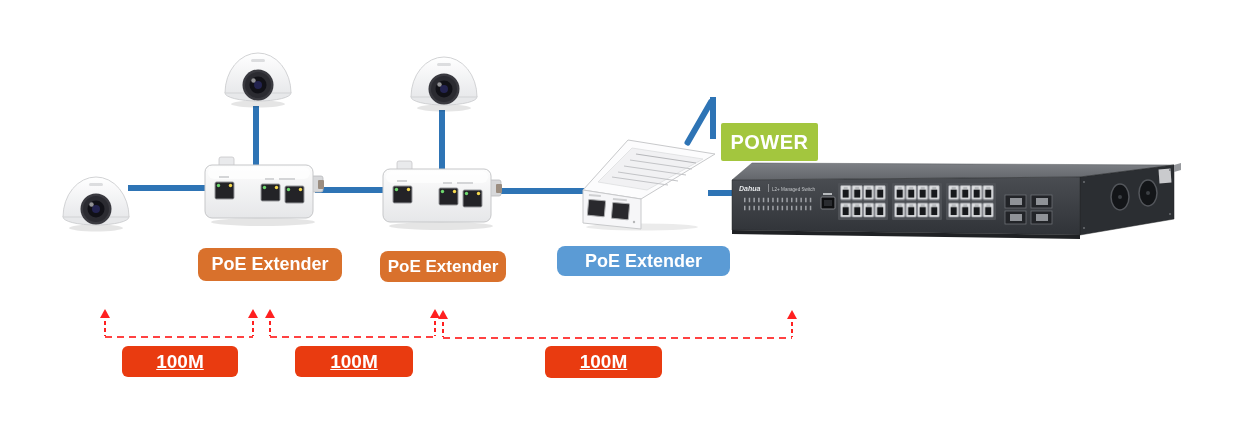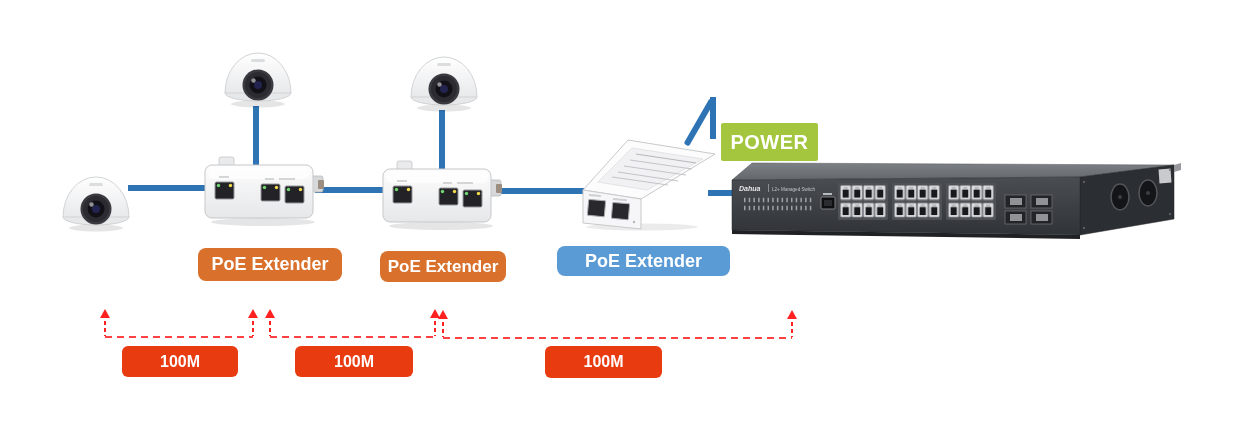--- a/index.html
+++ b/index.html
@@ -32,22 +32,22 @@
     color:#fff; font-weight:700; box-sizing:border-box;}
   #badge-ext1{left:198px; top:248px; width:144px; height:33px; border-radius:8px;
     background:var(--extender-badge); font-size:18px;}
   #badge-ext2{left:380px; top:251px; width:126px; height:31px; border-radius:8px;
     background:var(--extender-badge); font-size:17px;}
   #badge-midspan{left:557px; top:246px; width:173px; height:30px; border-radius:8px;
     background:var(--midspan-badge); font-size:18px;}
   #badge-power{left:721px; top:99px; width:97px; height:38px; border-radius:2px;
     background:var(--power-badge); font-size:20px; letter-spacing:.5px;margin-top:24px;}
   .dist{position:absolute; display:flex; align-items:center; justify-content:center;
-    background:var(--distance-badge); color:#fff; font-weight:700; font-size:16px;
-    border-radius:6px;}
+    background:var(--distance-badge); color:#fff; font-weight:700; font-size:19px;
+    border-radius:6px;text-decoration:underline;}
   #dist1{left:122px; top:346px; width:116px; height:31px;}
   #dist2{left:295px; top:346px; width:118px; height:31px;}
   #dist3{left:545px; top:346px; width:117px; height:32px;}
   
   .measure{position:absolute; height:28px;}
   #measure-1{left:105px; top:310px; width:148px;}
   #measure-2{left:270px; top:310px; width:165px;}
   #measure-3{left:443px; top:311px; width:349px;}
   .m-line{position:absolute; left:0; right:0; bottom:0; height:2.5px;
     background:repeating-linear-gradient(90deg, var(--measure-red) 0 7px, transparent 7px 12px);

